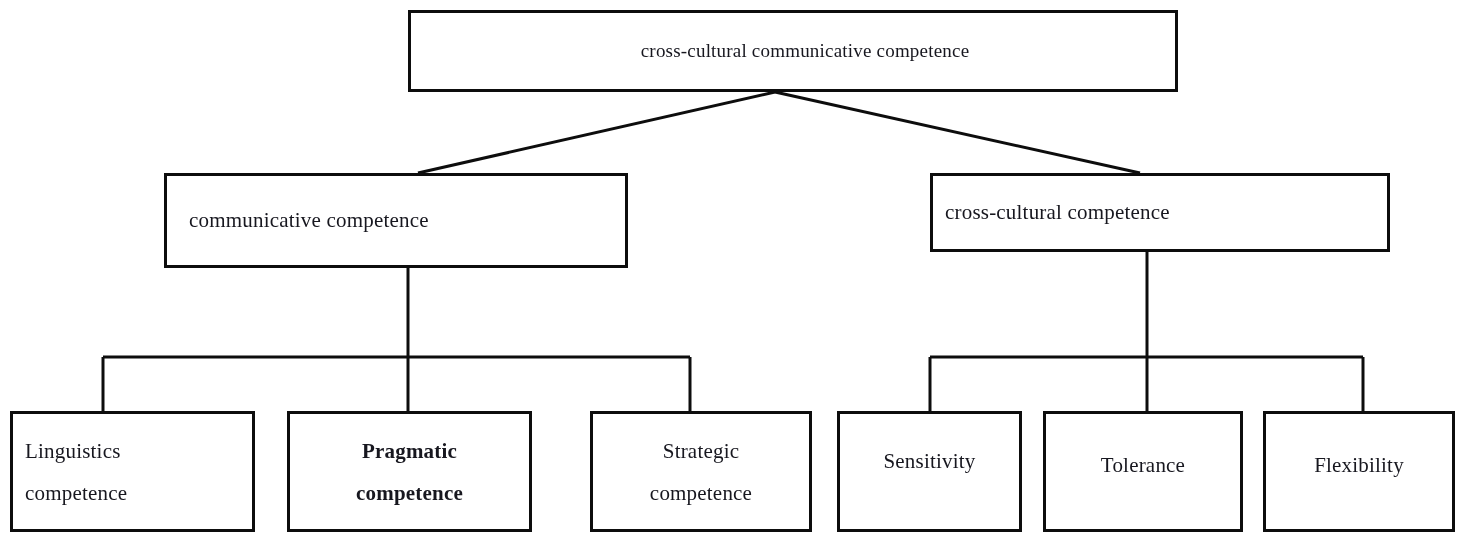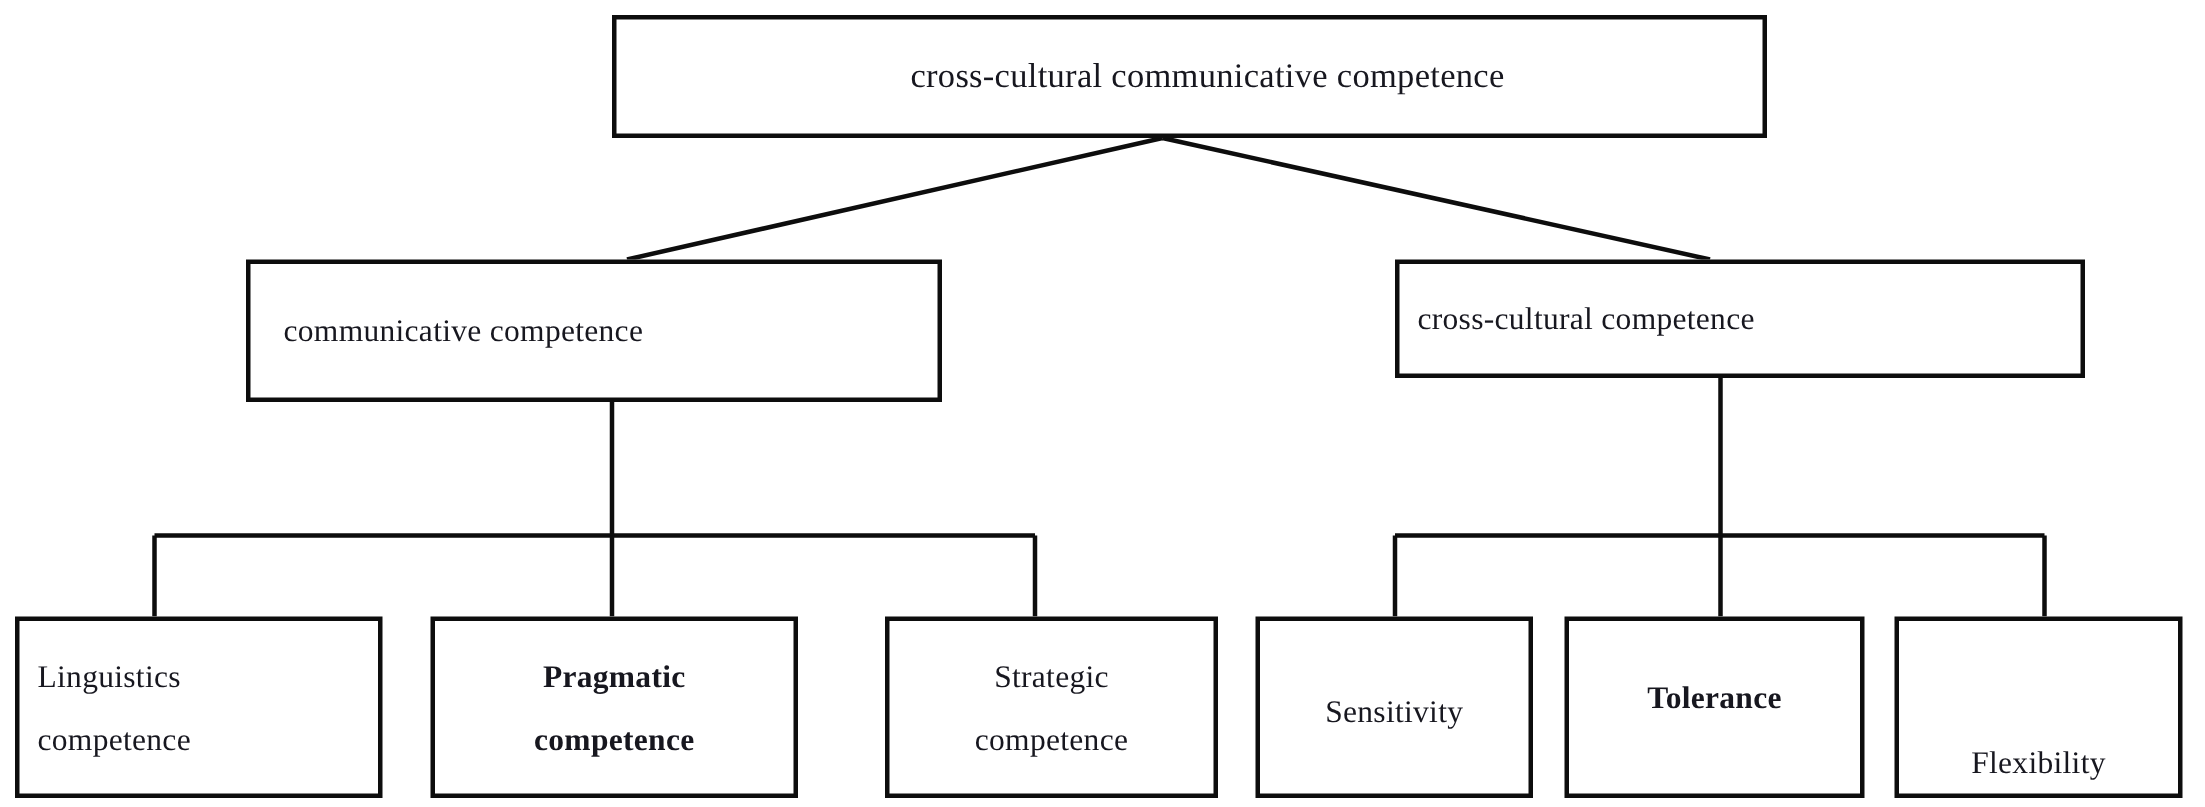--- a/index.html
+++ b/index.html
@@ -46,21 +46,21 @@
     white-space: pre-line;
   }
   
   #node-root {
     left: 408px;
     top: 10px;
     width: 770px;
     height: 82px;
   }
   #node-root .node-label {
-    font-size: 23px;
+    font-size: 19px;
     margin-left: 24px;
   }
   
   #node-communicative-competence {
     left: 164px;
     top: 173px;
     width: 464px;
     height: 95px;
     justify-content: flex-start;
     padding-left: 22px;
@@ -101,33 +101,32 @@
     font-weight: bold;
   }
   #node-strategic-competence {
     left: 590px;
     width: 222px;
   }
   #node-sensitivity {
     left: 837px;
     width: 185px;
     align-items: flex-start;
-    padding-top: 39px;
+    padding-top: 26px;
   }
   #node-tolerance {
     left: 1043px;
     width: 200px;
     align-items: flex-start;
     padding-top: 30px;
-    font-weight: bold;
   }
   #node-flexibility {
     left: 1263px;
     width: 192px;
-    align-items: flex-end;
+    align-items: flex-start;
     padding-top: 30px;
   }
 </style>
 </head>
 <body>
 
 <div id="diagram-canvas">
 
   <svg id="connector-layer" viewBox="0 0 1470 538" width="1470" height="538" aria-hidden="true">
     <g fill="none" stroke="#0d0d0d" stroke-width="3" stroke-linecap="butt">

